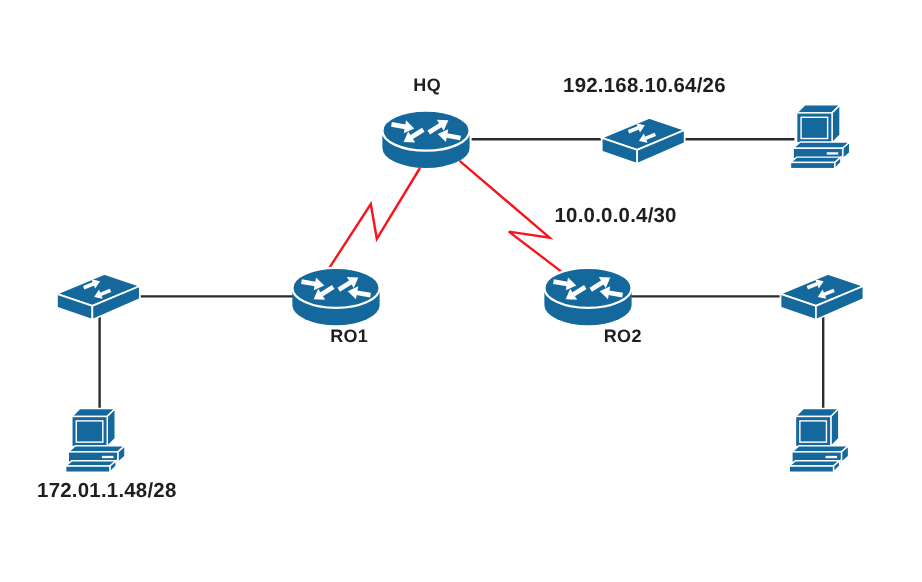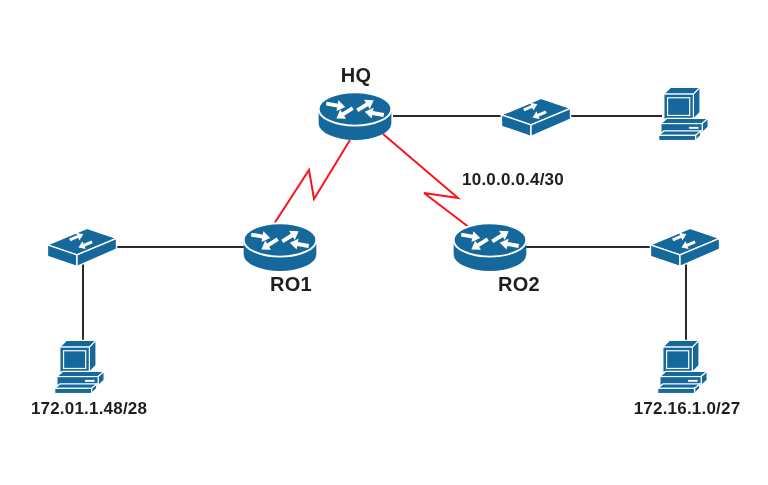--- a/index.html
+++ b/index.html
@@ -6,21 +6,21 @@
   #stage{
     position:relative;width:768px;height:485px;background:#ffffff;overflow:hidden;
     font-family:"Liberation Sans", sans-serif;
   }
   #links-layer{position:absolute;left:0;top:0;z-index:1;}
   .node{position:absolute;z-index:2;line-height:0;}
   .lbl{
     position:absolute;z-index:3;transform:translateX(-50%);
     font-weight:600;color:#1e1e1e;white-space:nowrap;line-height:1.1;
   }
-  .lbl-node{font-size:20px;letter-spacing:.3px;text-align:center;}
+  .lbl-node{font-size:15px;letter-spacing:.3px;text-align:center;}
   .lbl-net{font-size:17px;letter-spacing:.2px;}
 </style>
 </head>
 <body>
 
 <svg width="0" height="0" style="position:absolute" aria-hidden="true">
   <defs>
     <g id="arr" fill="#ffffff">
       <rect x="0" y="-2.6" width="15.5" height="5.2"></rect>
       <polygon points="15,-7.2 15,7.2 25.5,0"></polygon>
@@ -80,20 +80,21 @@
         <use href="#ico-router"></use>
       </svg>
   </div>
   <div class="lbl lbl-node" style="left:356px;top:64px">HQ</div>
 
   <div class="node" style="left:500px;top:96px">
     <svg width="72" height="42" viewBox="0 0 100 58">
         <use href="#ico-switch"></use>
       </svg>
   </div>
+  <div class="lbl lbl-net" style="left:537px;top:63px">192.168.10.64/26</div>
 
   <div class="node" style="left:655px;top:83px">
     <svg width="62" height="59" viewBox="0 0 84 80">
         <use href="#ico-pc"></use>
       </svg>
   </div>
 
   <div class="lbl lbl-net" style="left:513px;top:171px">10.0.0.0.4/30</div>
 
   <div class="node" style="left:242px;top:221px">
@@ -127,15 +128,14 @@
         <use href="#ico-pc"></use>
       </svg>
   </div>
   <div class="lbl lbl-net" style="left:89px;top:400px">172.01.1.48/28</div>
 
   <div class="node" style="left:654px;top:336px">
     <svg width="62" height="59" viewBox="0 0 84 80">
         <use href="#ico-pc"></use>
       </svg>
   </div>
-  <div class="lbl lbl-net" style="left:687px;top:400px">172.16.1.0/27</div>
 
 </div>
 
 </body></html>

